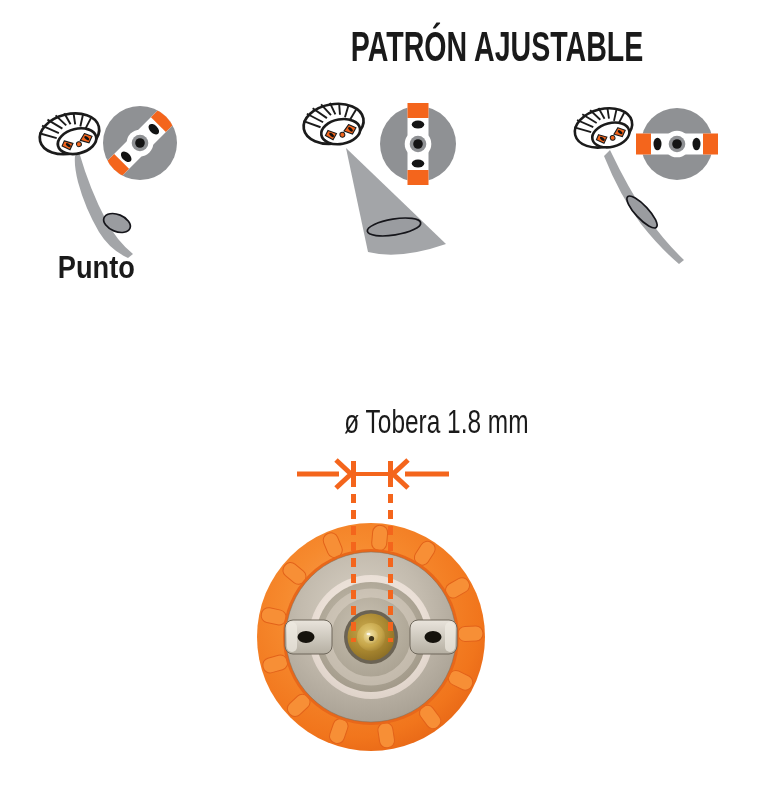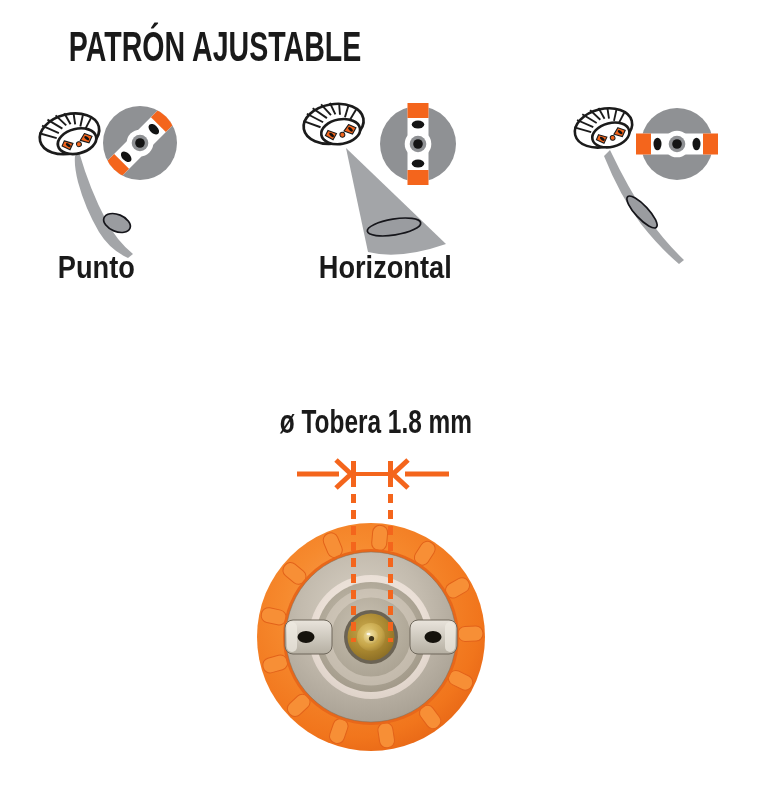--- a/index.html
+++ b/index.html
@@ -1,30 +1,30 @@
 <!DOCTYPE html>
 <html><head>
 <meta charset="utf-8">
 <style>
   html,body{margin:0;padding:0;background:#fff;}
   .canvas{position:relative;width:770px;height:800px;background:#ffffff;overflow:hidden;
           font-family:"Liberation Sans",sans-serif;color:#1a1a1a;}
   svg.gfx{position:absolute;left:0;top:0;}
   .cond{display:inline-block;transform-origin:50% 50%;white-space:nowrap;}
-  .title{position:absolute;left:0;top:24px;width:712px;text-align:left;
+  .title{position:absolute;left:0;top:24px;width:712px;text-align:right;
          font-weight:bold;font-size:42px;line-height:46px;}
   .title .cond{transform:scaleX(0.68);}
   .pat-label{position:absolute;top:248px;width:200px;text-align:center;
              font-weight:bold;font-size:32px;line-height:38px;}
   .pat-label .cond{transform:scaleX(0.85);}
   #label-punto{left:-4px;}
   #label-horizontal{left:285px;}
   #label-vertical{left:553px;}
-  .tobera-label{position:absolute;top:402px;left:191px;width:370px;text-align:center;
-                font-weight:bold;font-size:33px;line-height:40px;}
+  .tobera-label{position:absolute;top:402px;left:191px;width:370px;text-align:right;
+                font-weight:normal;font-size:33px;line-height:40px;}
   .tobera-label .cond{transform:scaleX(0.74);}
 </style>
 </head>
 <body>
 
 <div class="canvas">
 
   <svg class="gfx" width="770" height="800" viewBox="0 0 770 800">
     <defs>
 
@@ -233,21 +233,18 @@
     </g>
   </svg>
 
   <div class="title">
     <span class="cond">PATRÓN AJUSTABLE</span>
   </div>
 
   <div class="pat-label" id="label-punto">
     <span class="cond">Punto</span>
   </div>
-  <div class="pat-label" id="label-horizontal">
-    <span class="cond">Horizontal</span>
-  </div>
 
   <div class="tobera-label">
     <span class="cond">ø Tobera 1.8 mm</span>
   </div>
 
 </div>
 
 </body></html>

